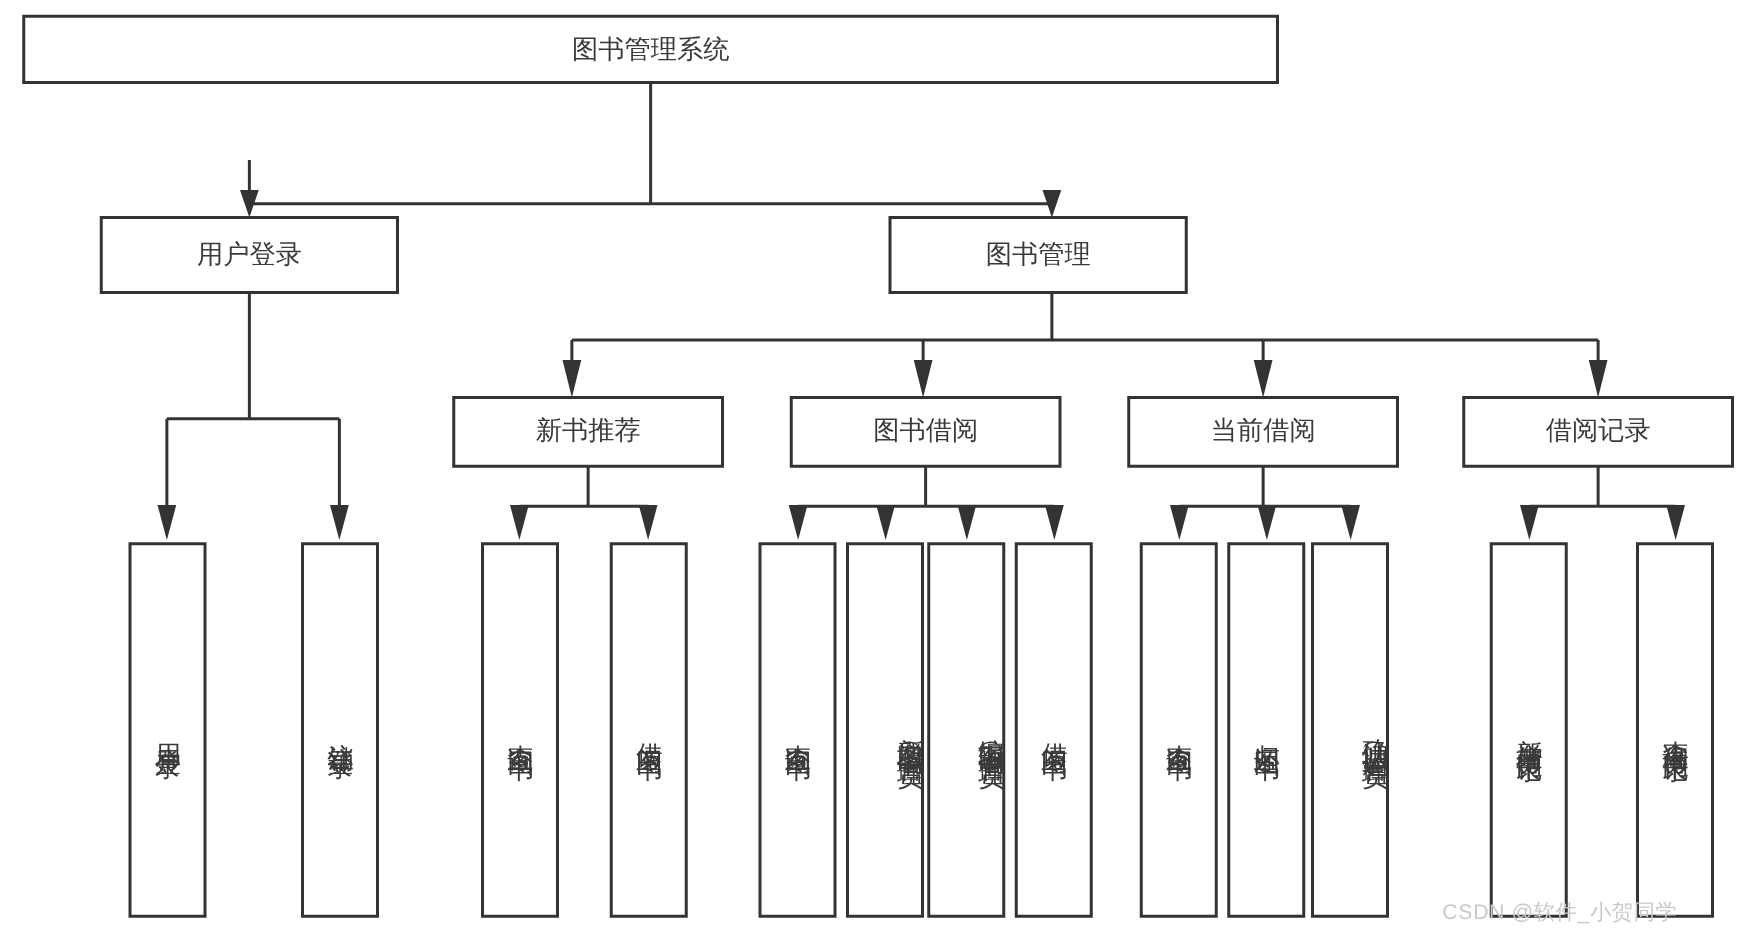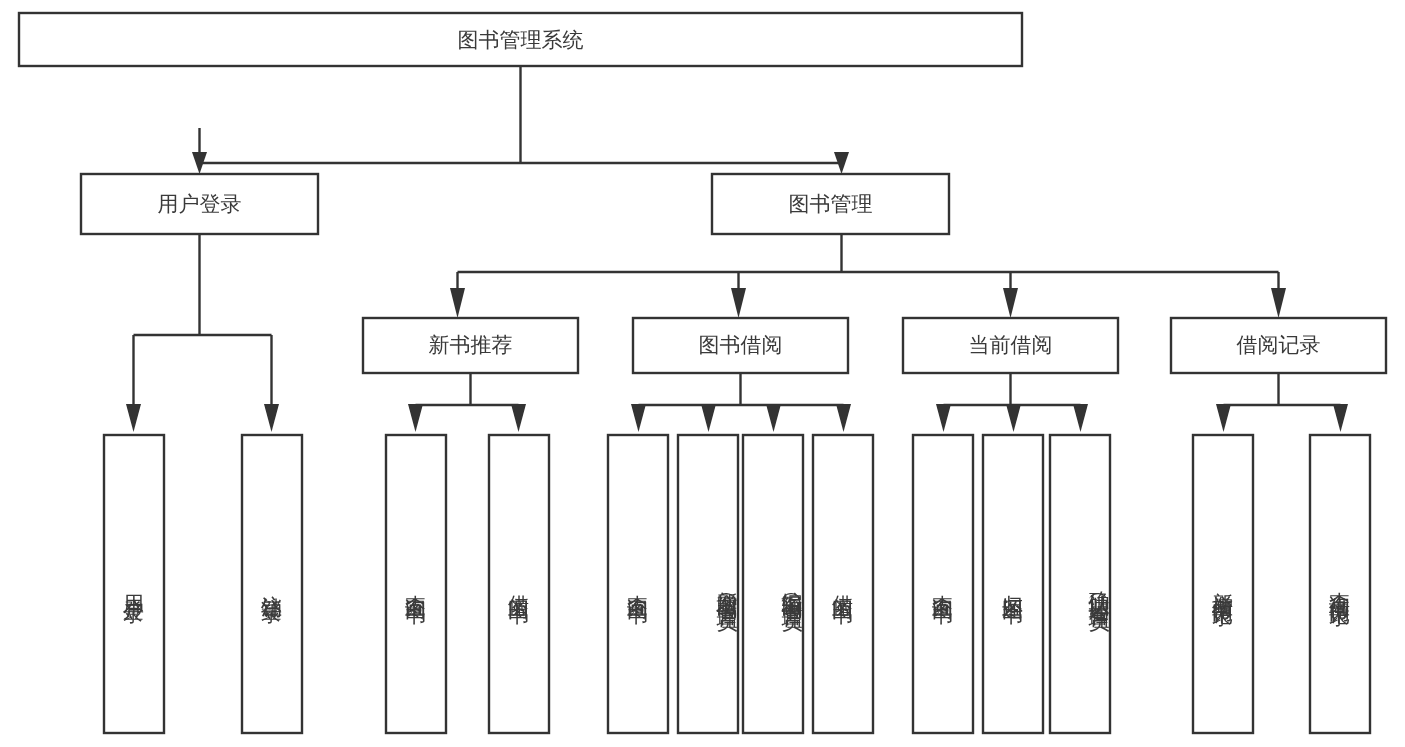--- a/index.html
+++ b/index.html
@@ -214,13 +214,14 @@
   <div class="node-label-v" style="left:743px; top:441px; width:60px; height:292px; display:flex; align-items:flex-start; justify-content:center;">编辑图书（管理员）</div>
   <div class="node-label-v" style="left:813px; top:435px; width:60px; height:298px; display:flex; align-items:center; justify-content:center;">借阅图书</div>
 
   <div class="node-label-v" style="left:913px; top:435px; width:60px; height:298px; display:flex; align-items:center; justify-content:center;">查询图书</div>
   <div class="node-label-v" style="left:983px; top:435px; width:60px; height:298px; display:flex; align-items:center; justify-content:center;">归还图书</div>
   <div class="node-label-v" style="left:1050px; top:441px; width:60px; height:292px; display:flex; align-items:flex-start; justify-content:center;">确认归还（管理员）</div>
 
   <div class="node-label-v" style="left:1193px; top:435px; width:60px; height:298px; display:flex; align-items:center; justify-content:center;">新增借阅记录</div>
   <div class="node-label-v" style="left:1310px; top:435px; width:60px; height:298px; display:flex; align-items:center; justify-content:center;">查询借阅记录</div>
 
+  <div class="watermark">CSDN @软件_小贺同学</div>
 </div>
 
 </body></html>

